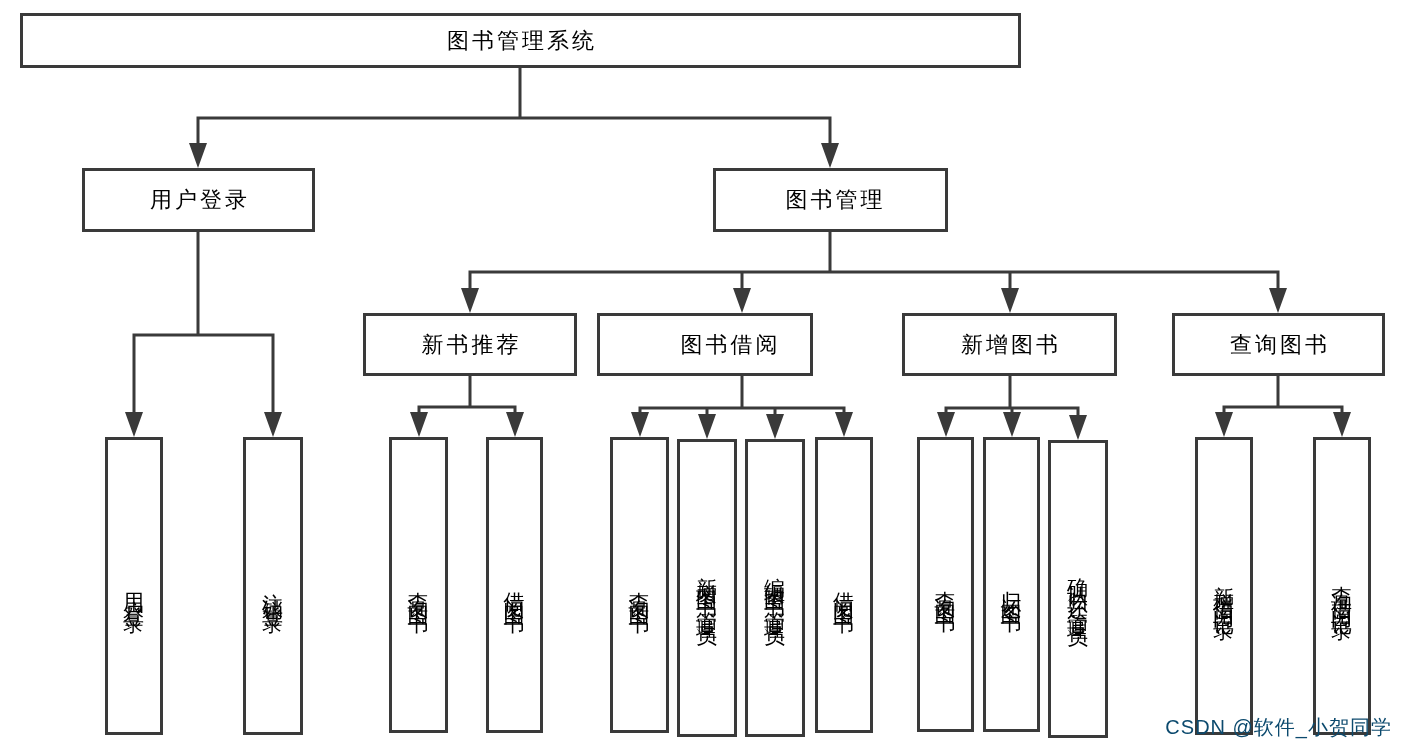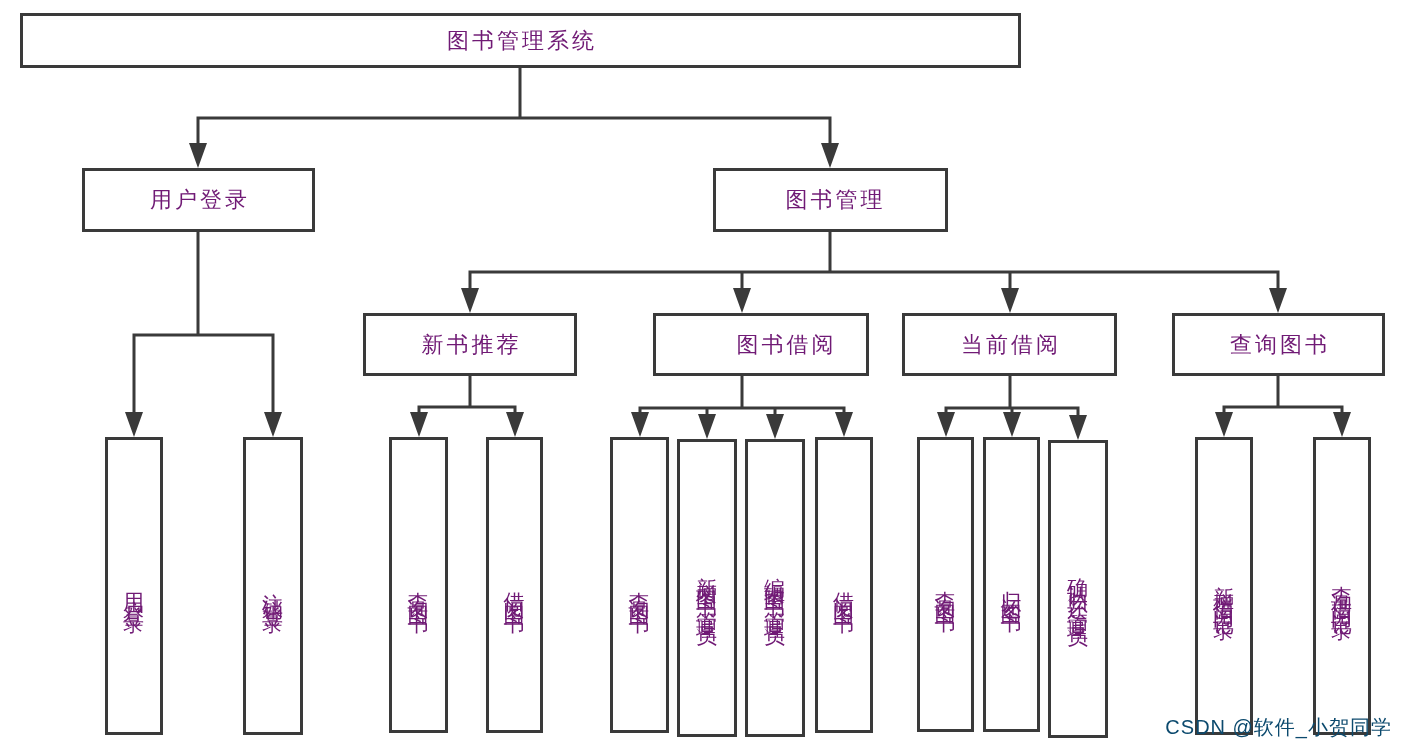--- a/index.html
+++ b/index.html
@@ -23,21 +23,21 @@
     height: 747px;
   }
   .node {
     position: absolute;
     box-sizing: border-box;
     border: 3px solid #3a3a3a;
     background: #ffffff;
     display: flex;
     align-items: center;
     justify-content: center;
-    color: #701a75;
+    color: #000000;
   }
   .node.level {
     font-size: 22px;
     letter-spacing: 3px;
     white-space: nowrap;
   }
   .node.level span { margin-left: 3px;  }
   .node.leaf {
     font-size: 21px;
   }
@@ -116,25 +116,25 @@
   <div class="node level" style="left:82px; top:168px; width:233px; height:64px;">
     <span>用户登录</span>
   </div>
   <div class="node level" style="left:713px; top:168px; width:235px; height:64px;padding-left:7px;">
     <span>图书管理</span>
   </div>
 
   <div class="node level" style="left:363px; top:313px; width:214px; height:63px;text-align:right;">
     <span>新书推荐</span>
   </div>
-  <div class="node level" style="left:653px; top:313px; width:216px; height:63px;padding-left:48px;">
+  <div class="node level" style="left:597px; top:313px; width:216px; height:63px;padding-left:48px;">
     <span>图书借阅</span>
   </div>
   <div class="node level" style="left:902px; top:313px; width:215px; height:63px;">
-    <span>当前借阅</span>
+    <span>新增图书</span>
   </div>
   <div class="node level" style="left:1172px; top:313px; width:213px; height:63px;">
     <span>查询图书</span>
   </div>
 
   <div class="node leaf" style="left:105px; top:437px; width:58px; height:298px;">
     <span>用户登录</span>
   </div>
   <div class="node leaf" style="left:243px; top:437px; width:60px; height:298px;">
     <span>注销登录</span>

